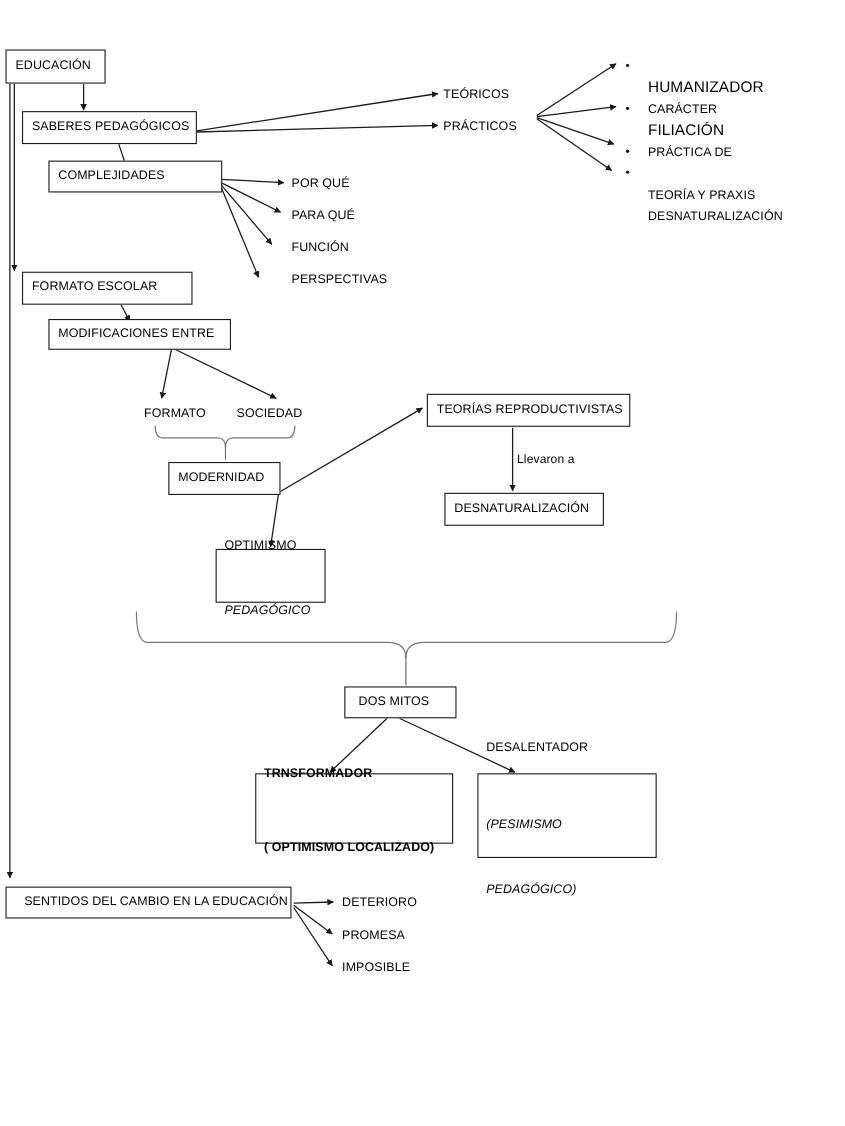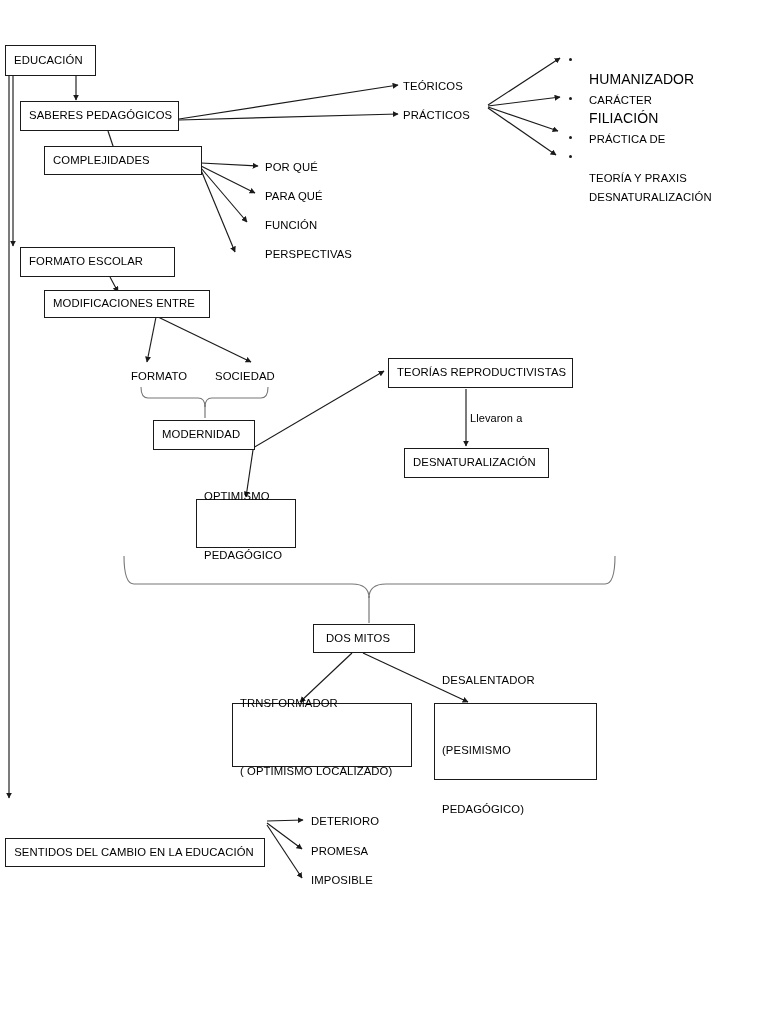--- a/index.html
+++ b/index.html
@@ -29,21 +29,21 @@
   .node.multi{
     white-space:normal;
     align-items:flex-start;
     padding-top:7px;
     flex-direction:column;
     justify-content:center;
     gap:40px;
   }
   .node .ln{display:block;}
   .node.multi.gap .ln+.ln{margin-top:13px;}
-  .node.multi.tight .ln+.ln{margin-top:4px;}
+  .node.multi.tight .ln+.ln{margin-top:4px;font-style:italic;}
 
   .lbl{
     position:absolute;
     font-size:11.3px;
     letter-spacing:.1px;
     line-height:1.35;
     white-space:nowrap;
   }
   .lbl.small{font-size:11px;}
 
@@ -161,32 +161,32 @@
   </div>
 
   <div class="node" style="left:404px;top:448px;width:145px;height:30px;">
     <span class="ln">DESNATURALIZACIÓN</span>
   </div>
 
   <div class="node" style="left:313px;top:624px;width:102px;height:29px;padding-left:12px;">
     <span class="ln">DOS MITOS</span>
   </div>
 
-  <div class="node multi gap" style="left:232px;top:703px;width:180px;height:64px;padding-left:7px;">
+  <div class="node multi gap" style="left:232px;top:703px;width:180px;height:64px;padding-left:7px;font-weight:bold;">
     <span class="ln">TRNSFORMADOR</span>
     <span class="ln">( OPTIMISMO LOCALIZADO)</span>
   </div>
 
   <div class="node multi tight" style="left:434px;top:703px;width:163px;height:77px;padding-left:7px;padding-top:9px;">
     <span class="ln" style="margin-bottom:11px;">DESALENTADOR</span>
     <span class="ln">(PESIMISMO</span>
     <span class="ln">PEDAGÓGICO)</span>
   </div>
 
-  <div class="node" style="left:5px;top:838px;width:260px;height:29px;padding-left:6px;justify-content:center;">
+  <div class="node" style="left:5px;top:806px;width:260px;height:29px;padding-left:16px;">
     <span class="ln">SENTIDOS DEL CAMBIO EN LA EDUCACIÓN</span>
   </div>
 
   <div class="lbl" style="left:403px;top:79px;">TEÓRICOS</div>
   <div class="lbl" style="left:403px;top:108px;">PRÁCTICOS</div>
 
   <div class="lbl" style="left:265px;top:160px;">POR QUÉ</div>
   <div class="lbl" style="left:265px;top:189px;">PARA QUÉ</div>
   <div class="lbl" style="left:265px;top:218px;">FUNCIÓN</div>
   <div class="lbl" style="left:265px;top:247px;">PERSPECTIVAS</div>

